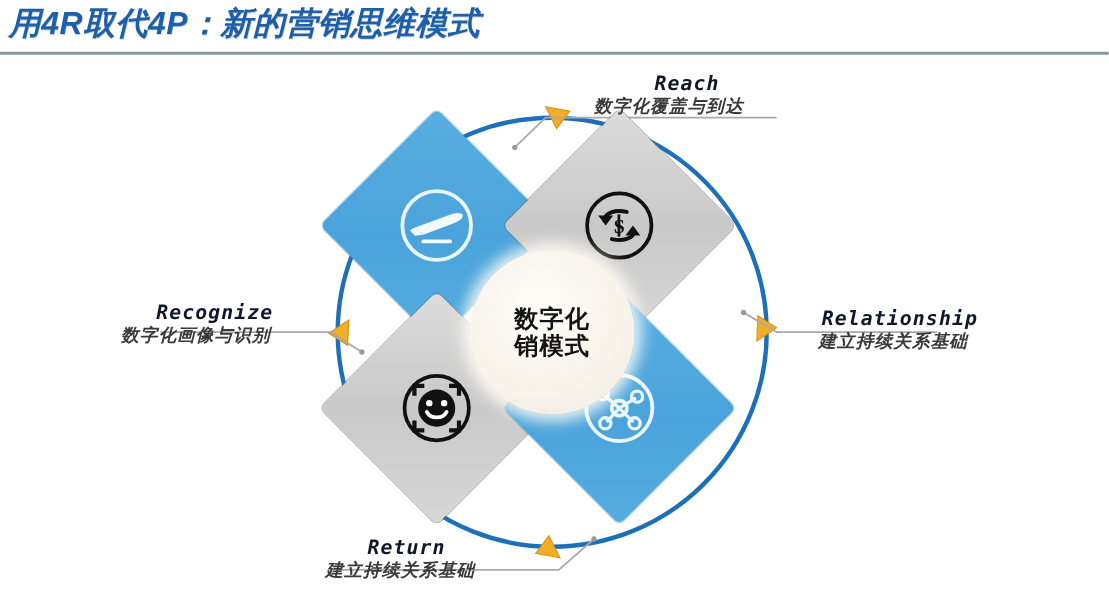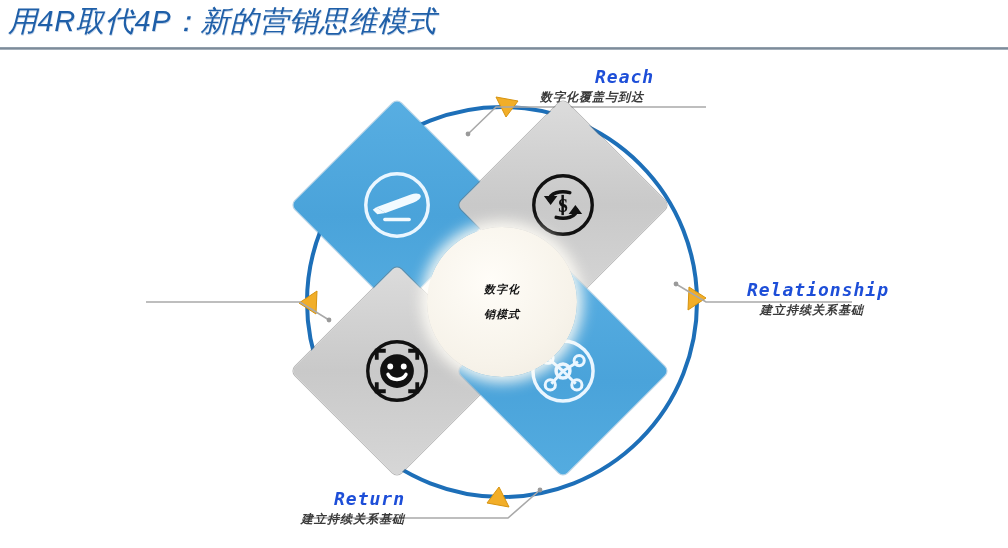--- a/index.html
+++ b/index.html
@@ -11,21 +11,21 @@
     position:relative;
   }
 
   
   #title-bar{
     position:absolute;left:0;top:0;width:1008px;height:52px;
   }
   #page-title{
     position:absolute;left:8px;top:2px;
     font-size:29px;
-    font-weight:normal;
+    font-weight:bold;
     font-style:italic;
     color:#1F5FA8;
     letter-spacing:0.5px;
     white-space:nowrap;
     text-shadow:0.5px 0.5px 0 rgba(80,130,190,.35);
   }
   #title-rule{
     position:absolute;left:0;top:47px;width:1008px;height:3px;
     background:linear-gradient(to bottom,#9aa7b4 0%,#7d8b99 50%,#b7c1cb 100%);
   }
@@ -66,48 +66,48 @@
   
   #center-circle{
     position:absolute;left:427px;top:175px;width:150px;height:150px;
     border-radius:50%;
     background:radial-gradient(circle at 42% 36%,#FFFDF8 0%,#F7F3EA 62%,#EFEAE0 100%);
     display:flex;flex-direction:column;align-items:center;justify-content:center;
     box-shadow:0 0 14px 6px rgba(255,253,246,.9);
   }
   #center-circle .cline{
     color:#141414;
-    font-weight:bold;font-style:italic;
-    font-size:11px;
+    font-weight:bold;
+    font-size:22px;
     line-height:25px;
     letter-spacing:1px;
     white-space:nowrap;
   }
 
   
   .label-group{position:absolute;white-space:nowrap;}
   .label-en{
     font-size:18px;font-weight:bold;font-style:italic;
-    color:#1d4ed8;
+    color:#0f172a;
     font-family:"DejaVu Sans Mono","Liberation Mono",monospace;
     letter-spacing:1px;
   }
   .label-cn{
-    font-size:12px;font-style:italic;font-weight:bold;
+    font-size:16px;font-style:italic;font-weight:bold;
     color:#3A3A3A;
     letter-spacing:1px;
     margin-top:20px;
   }
   #label-reach{left:540px;top:14px;text-align:left;}
   #label-reach .label-en{margin-left:55px;display:block;}
   #label-relationship{left:735px;top:227px;text-align:center;}
   #label-relationship .label-en{display:block;margin-left:12px;}
   #label-recognize{left:110px;top:222px;text-align:left;}
   #label-recognize .label-en{display:block;margin-left:32px;}
-  #label-return{left:296px;top:436px;text-align:right;}
+  #label-return{left:296px;top:436px;text-align:left;}
   #label-return .label-en{display:block;margin-left:38px;}
 </style>
 </head>
 <body>
 
 <div id="title-bar">
   <div id="page-title">用4R取代4P：新的营销思维模式</div>
   <div id="title-rule"></div>
 </div>
 
@@ -203,19 +203,23 @@
   <div class="label-group" id="label-reach">
     <span class="label-en">Reach</span>
     <span class="label-cn">数字化覆盖与到达</span>
   </div>
 
   <div class="label-group" id="label-relationship">
     <span class="label-en">Relationship</span>
     <span class="label-cn">建立持续关系基础</span>
   </div>
 
+  <div class="label-group" id="label-recognize">
+    <span class="label-en">Recognize</span>
+    <span class="label-cn">数字化画像与识别</span>
+  </div>
 
   <div class="label-group" id="label-return">
     <span class="label-en">Return</span>
     <span class="label-cn">建立持续关系基础</span>
   </div>
 
 </div>
 
 </body></html>

